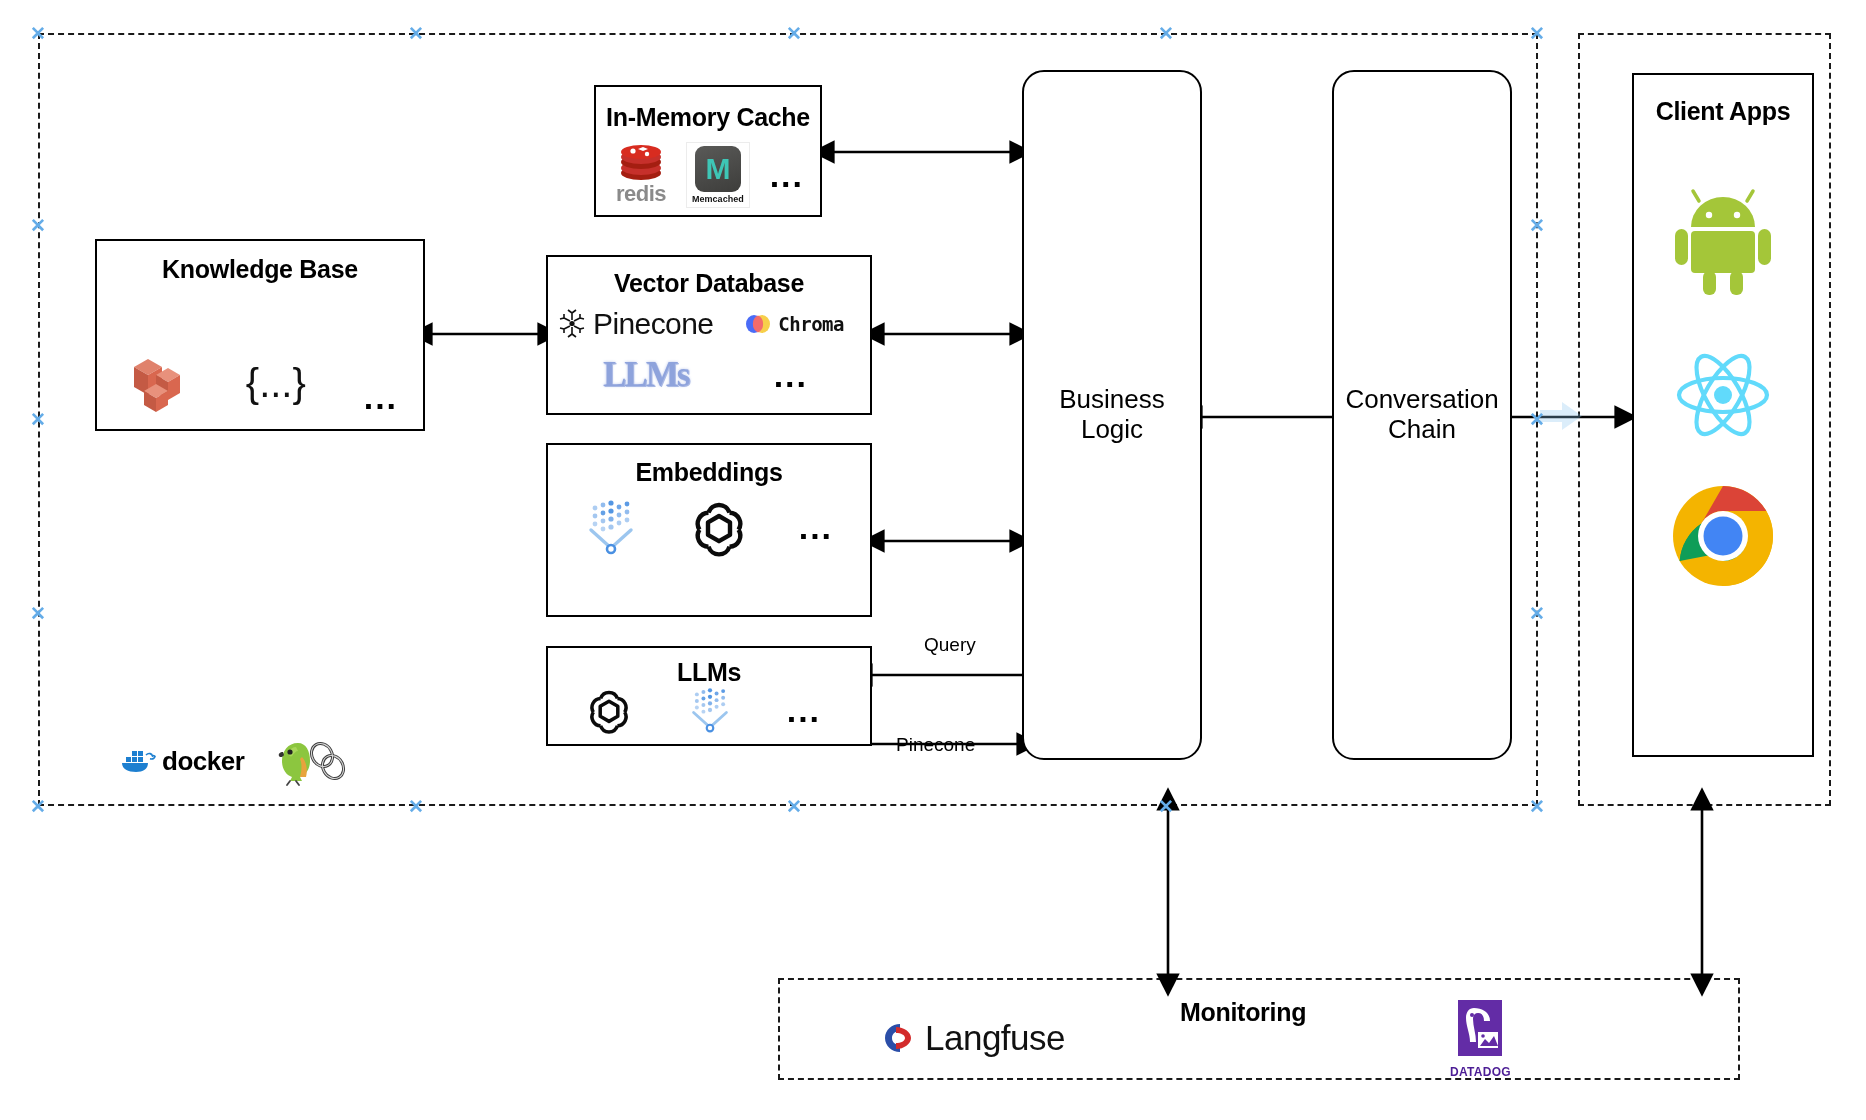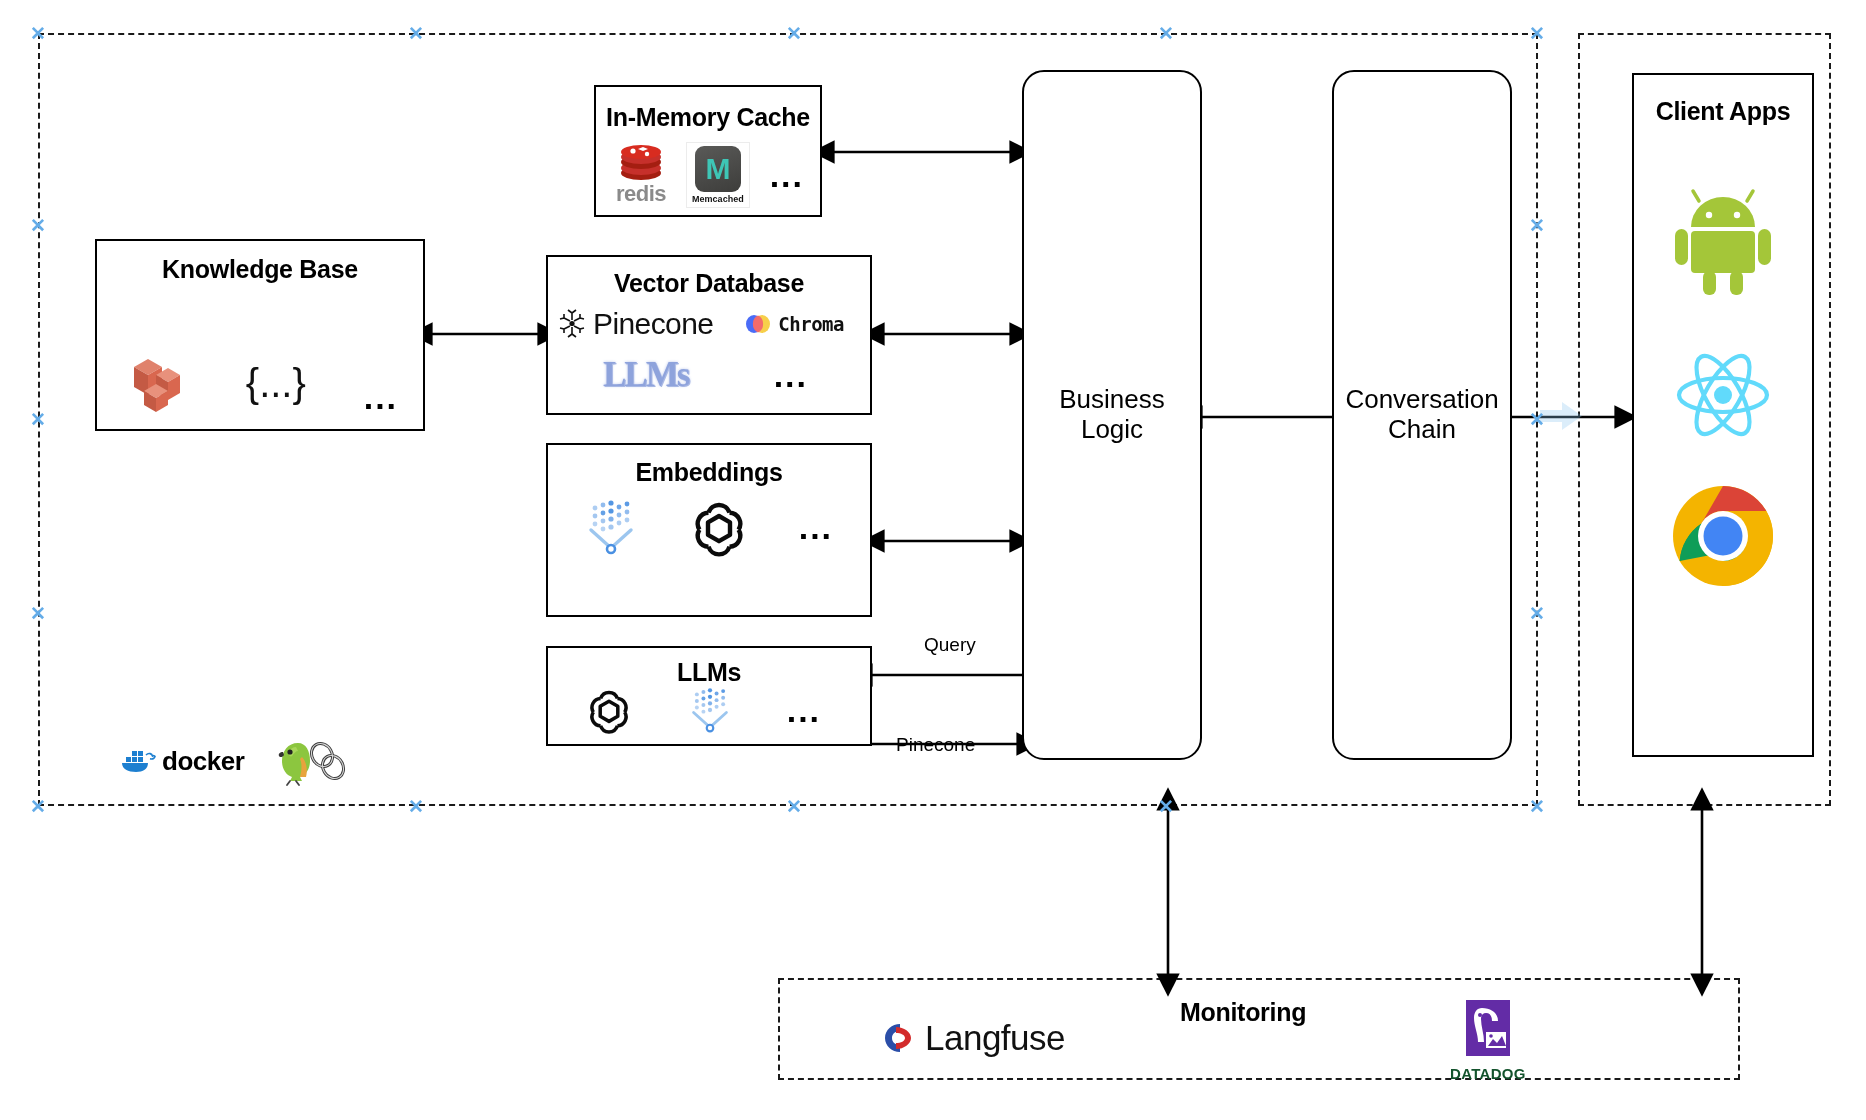--- a/index.html
+++ b/index.html
@@ -100,21 +100,21 @@
   .faiss-text {
     font-size: 35px; font-weight: bold; color:#7b93d6; letter-spacing:-2px;
     font-family:"Liberation Serif", serif; opacity:0.85;
     text-shadow: 0 0 3px #aab9e6, 1px 1px 0 #93a7dd;
   }
   .docker-wrap { display:flex; align-items:center; gap:6px; }
   .docker-text { font-size: 26px; color:#000000; font-weight:600; letter-spacing:-0.5px;}
   .langfuse-wrap { display:flex; align-items:center; gap:9px; }
   .langfuse-text { font-size: 35px; color:#111; letter-spacing:-0.5px;}
   .datadog-wrap { display:flex; flex-direction:column; align-items:center; }
-  .datadog-text { font-size: 15px; color:#14532d; font-weight:bold; letter-spacing:0.3px; margin-top:1px;}
+  .datadog-text { font-size: 12px; color:#4c1d95; font-weight:bold; letter-spacing:0.3px; margin-top:1px;}
   .json-brace { font-size: 40px; color:#111; font-weight:500; font-family:"Liberation Sans",sans-serif;}
 </style>
 </head>
 <body>
 
 <div id="canvas">
 
   <div class="dashed-box" style="left:38px; top:33px; width:1500px; height:773px;"></div>
 
   <div class="dashed-box" style="left:1578px; top:33px; width:253px; height:773px;"></div>

